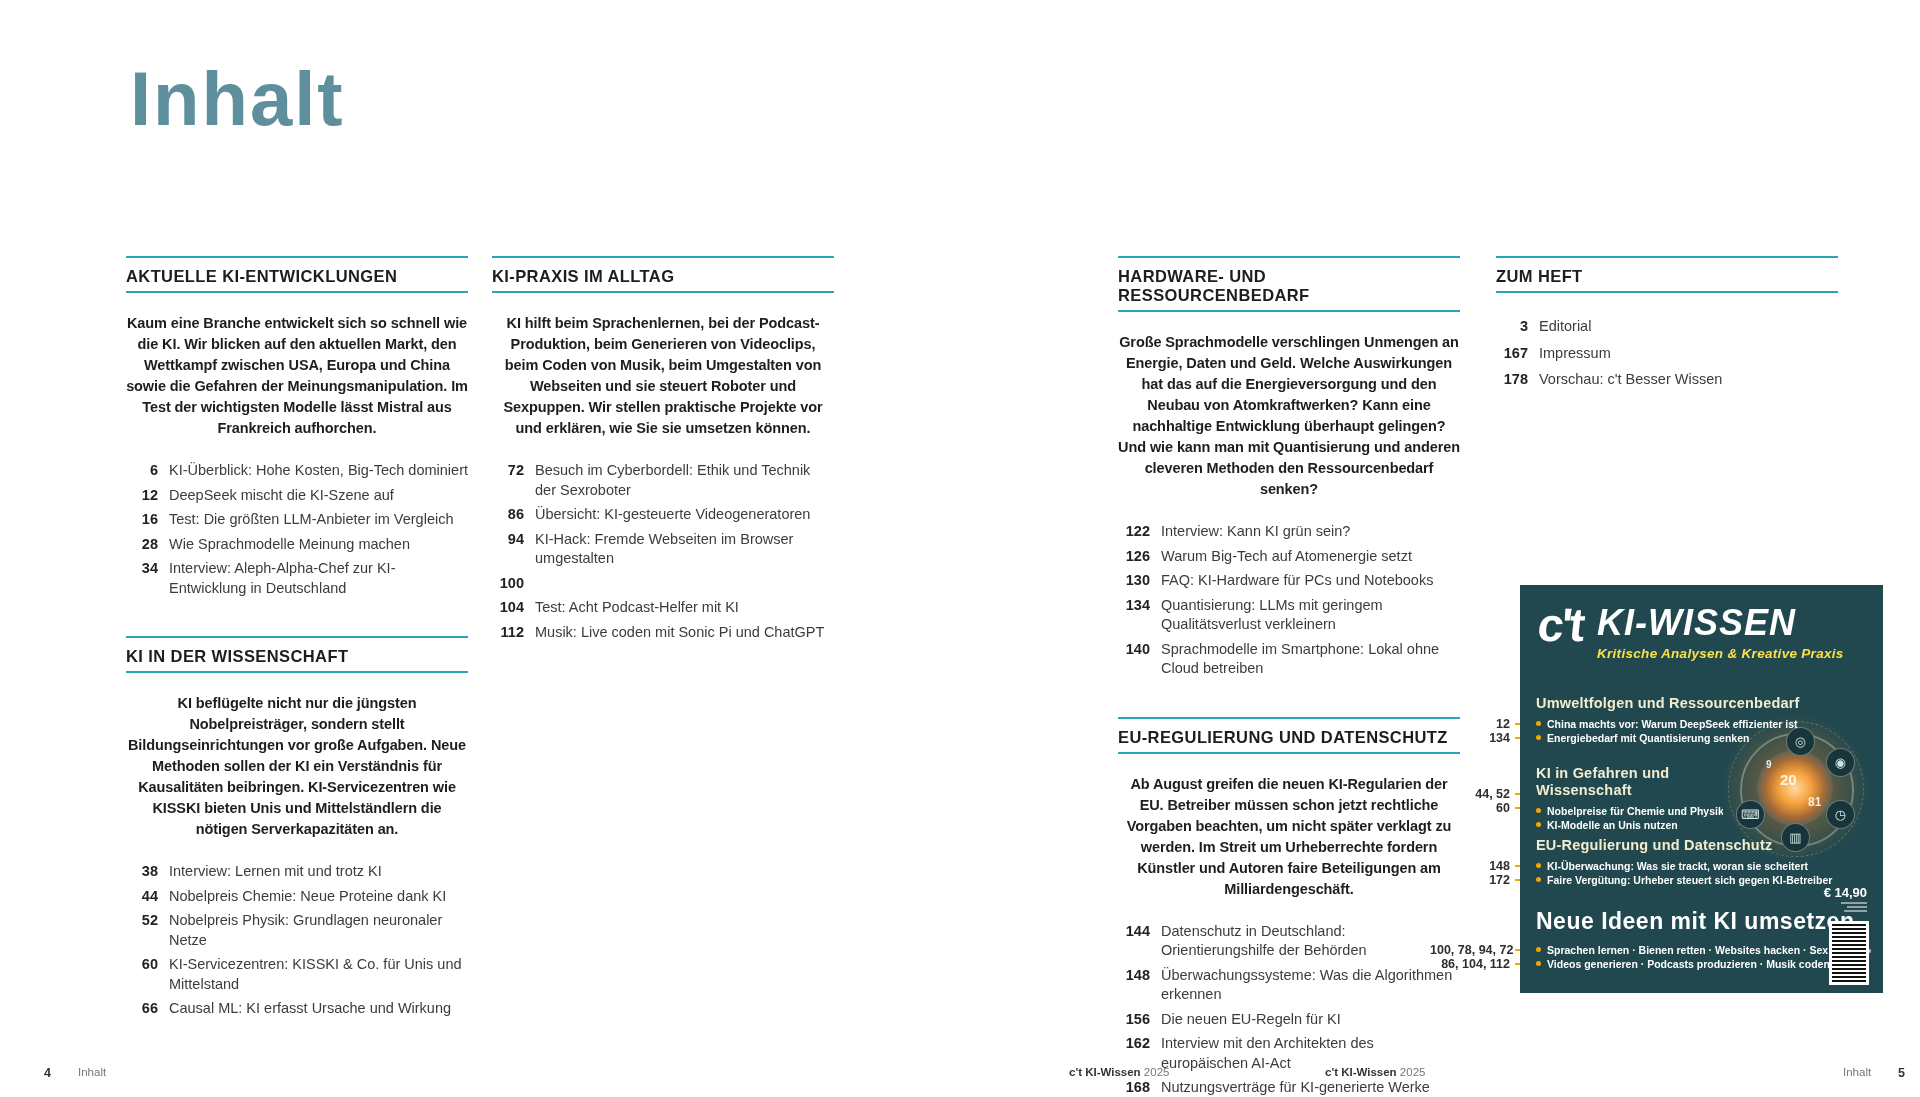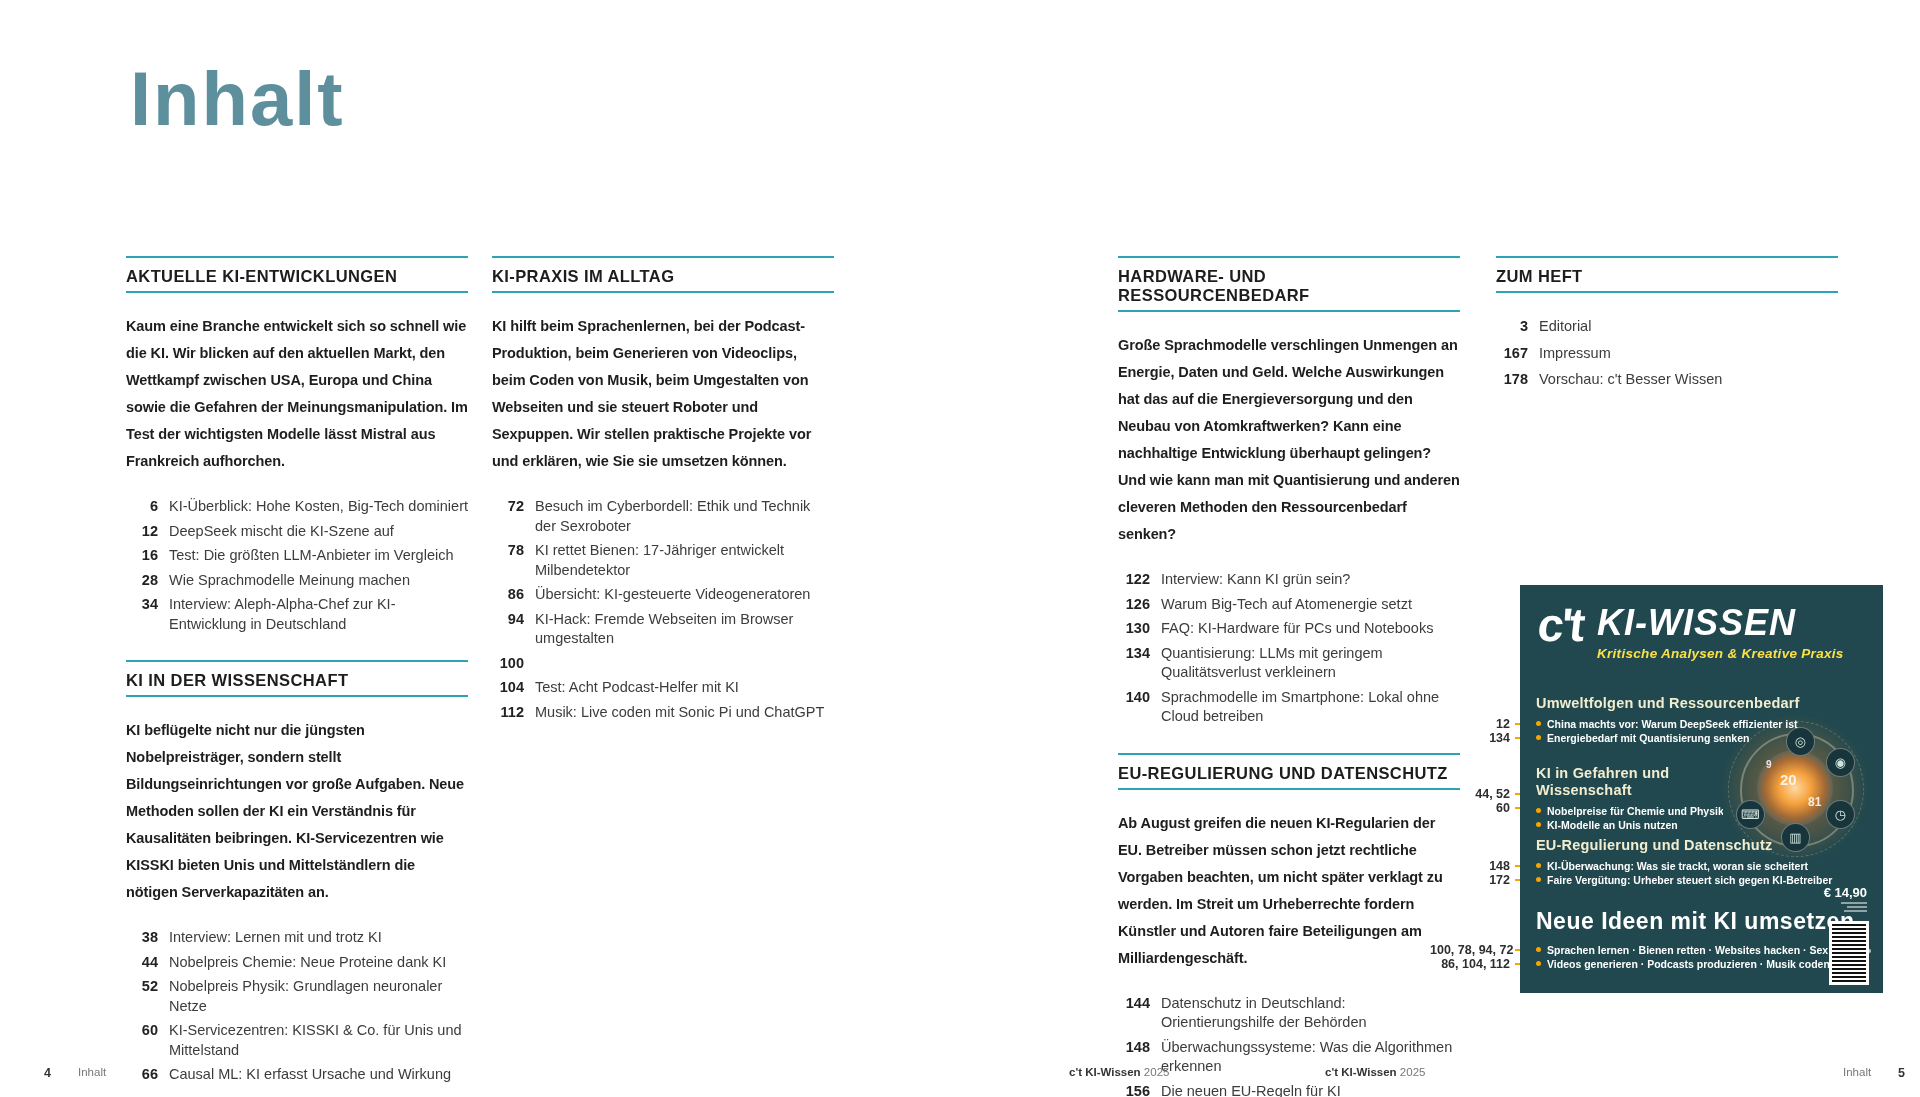--- a/index.html
+++ b/index.html
@@ -9,23 +9,23 @@
 
   .page-title{position:absolute;left:130px;top:55px;font-size:76px;font-weight:bold;
               color:#5d8f9c;letter-spacing:2px;}
 
   .col{position:absolute;top:256px;width:342px;}
   .col1{left:126px}.col2{left:492px}.col3{left:1118px}.col4{left:1496px}
 
   .sec-head{border-top:2px solid #2ba4b5;border-bottom:2px solid #2ba4b5;
             padding:9px 0 5px;font-size:16.5px;font-weight:bold;color:#1d1d1d;
             letter-spacing:0.4px;}
-  .sec2{margin-top:26px;}
-  .intro{margin-top:20px;font-size:14.5px;line-height:27px;font-weight:bold;
-         color:#1e1e1e;letter-spacing:-0.1px;}
+  .sec2{margin-top:38px;}
+  .intro{margin-top:20px;font-size:14.5px;line-height:21px;font-weight:bold;
+         color:#1e1e1e;letter-spacing:-0.1px;text-align:center;}
   .items{margin-top:22px;}
   .item{display:flex;margin-bottom:5px;font-size:14.5px;line-height:19.5px;color:#3c3c3c;}
   .item .num{width:32px;text-align:right;font-weight:bold;color:#222;flex:none;margin-right:11px;}
   .col4 .items{margin-top:24px;}
   .col4 .item{margin-bottom:7px;}
 
   
   .cover-wrap{position:absolute;left:1430px;top:585px;width:462px;height:415px;}
   .annot{position:absolute;left:0;height:14px;display:flex;align-items:center;width:110px;}
   .apages{width:80px;text-align:right;font-weight:bold;font-size:12.5px;color:#2e2e2e;flex:none;white-space:nowrap;}
@@ -144,24 +144,20 @@
   <div class="col col2">
     <div class="sec-head">KI-PRAXIS IM ALLTAG</div>
     <div class="intro">KI hilft beim Sprachenlernen, bei der Podcast-Produktion, beim Generieren von Videoclips, beim Coden von Musik, beim Umgestalten von Webseiten und sie steuert Roboter und Sexpuppen. Wir stellen praktische Projekte vor und erklären, wie Sie sie umsetzen können.</div>
     <div class="items">
 
         <div class="item">
           <span class="num">72</span>
           <span class="txt">Besuch im Cyberbordell: Ethik und Technik der Sexroboter</span>
         </div>
 
-        <div class="item">
-          <span class="num">78</span>
-          <span class="txt">KI rettet Bienen: 17-Jähriger entwickelt Milbendetektor</span>
-        </div>
 
         <div class="item">
           <span class="num">86</span>
           <span class="txt">Übersicht: KI-gesteuerte Videogeneratoren</span>
         </div>
 
         <div class="item">
           <span class="num">94</span>
           <span class="txt">KI-Hack: Fremde Webseiten im Browser umgestalten</span>
         </div>

